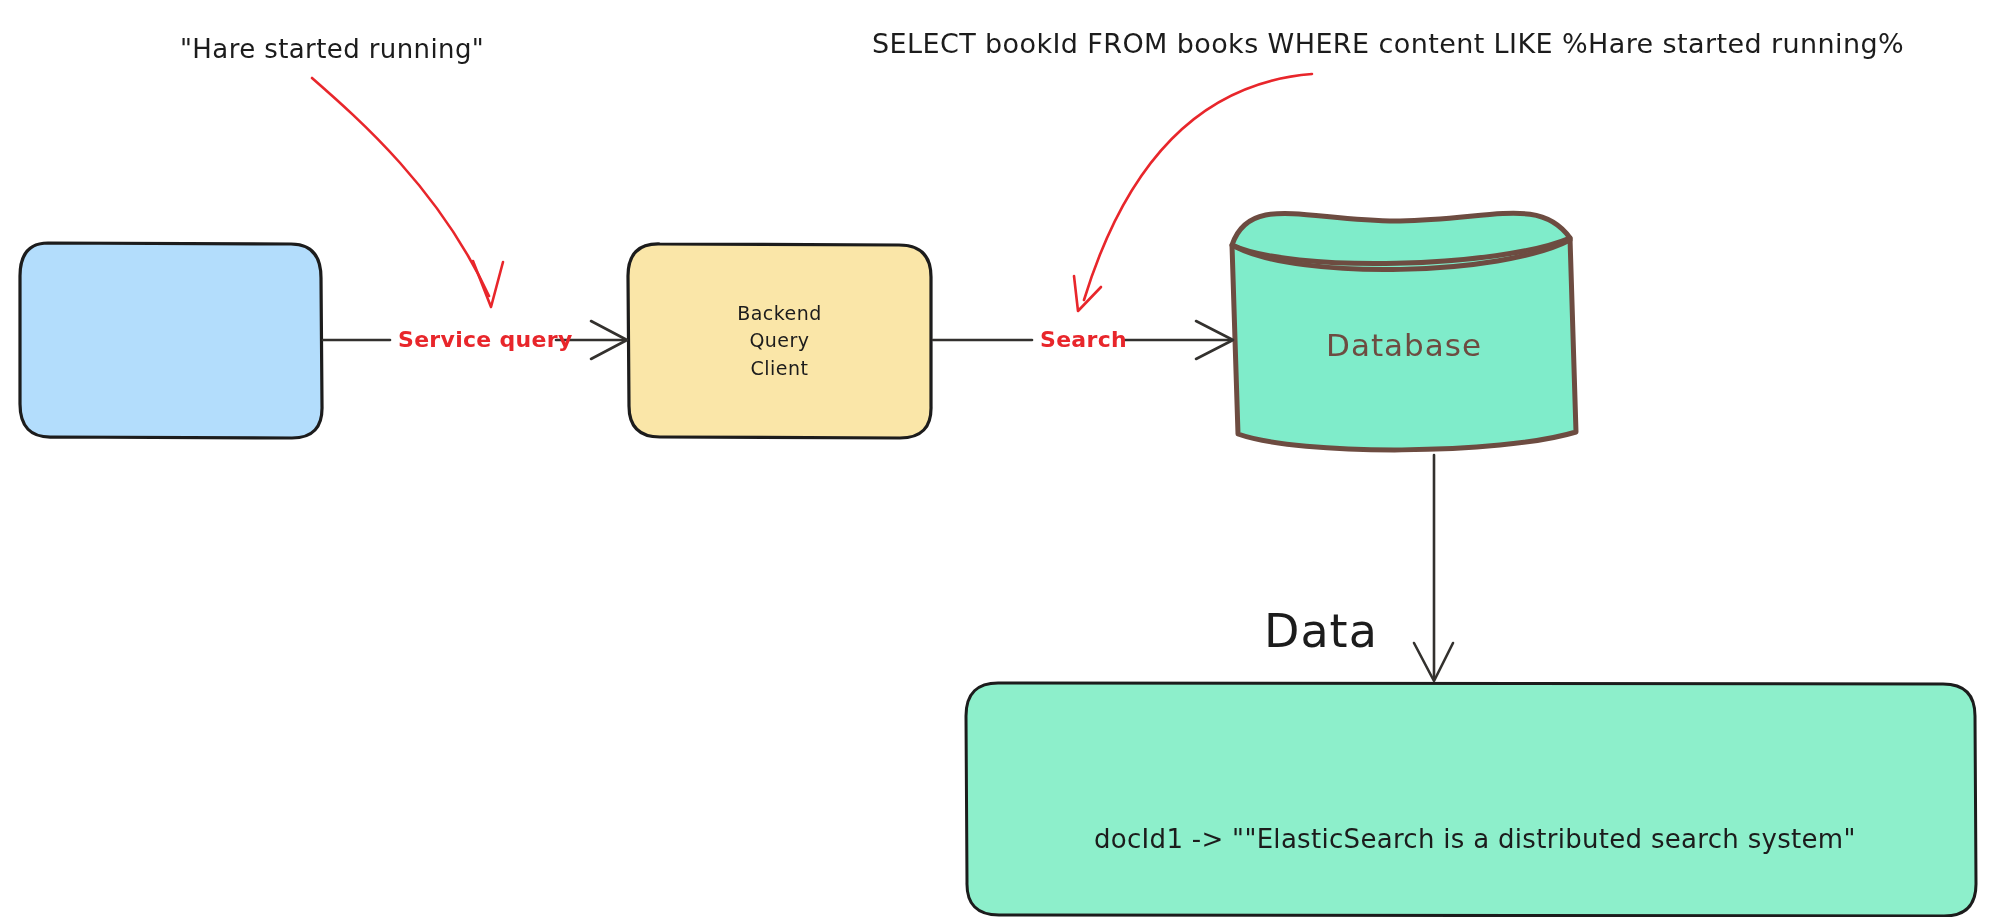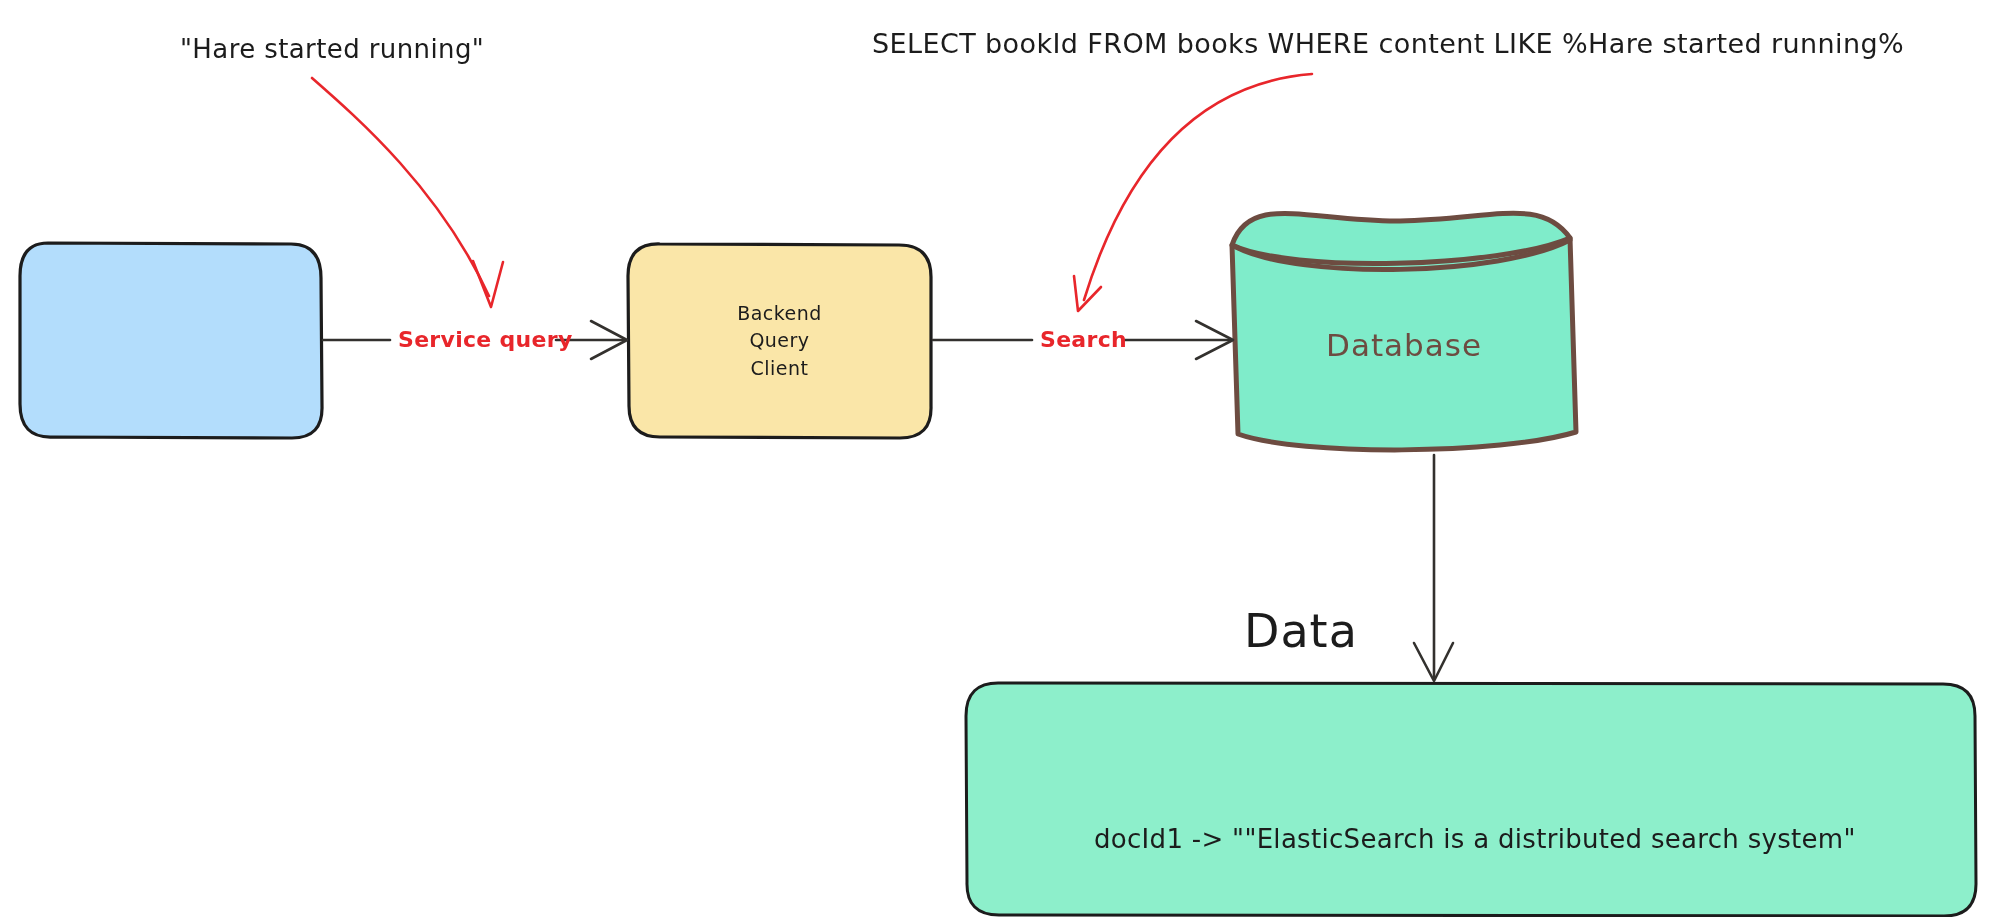--- a/index.html
+++ b/index.html
@@ -60,20 +60,21 @@
   }
   .edge-label {
     font-size: 22px;
     font-weight: 600;
     letter-spacing: 0.3px;
   }
   .data-label {
     font-size: 46px;
     letter-spacing: 1px;
     color: #1c1c1c;
+    margin-left: 20px;
   }
   .client-label {
     font-size: 25px;
   }
   .service-label {
     font-size: 19px;
     line-height: 1.45;
     justify-content: center;
   }
   .db-label {

